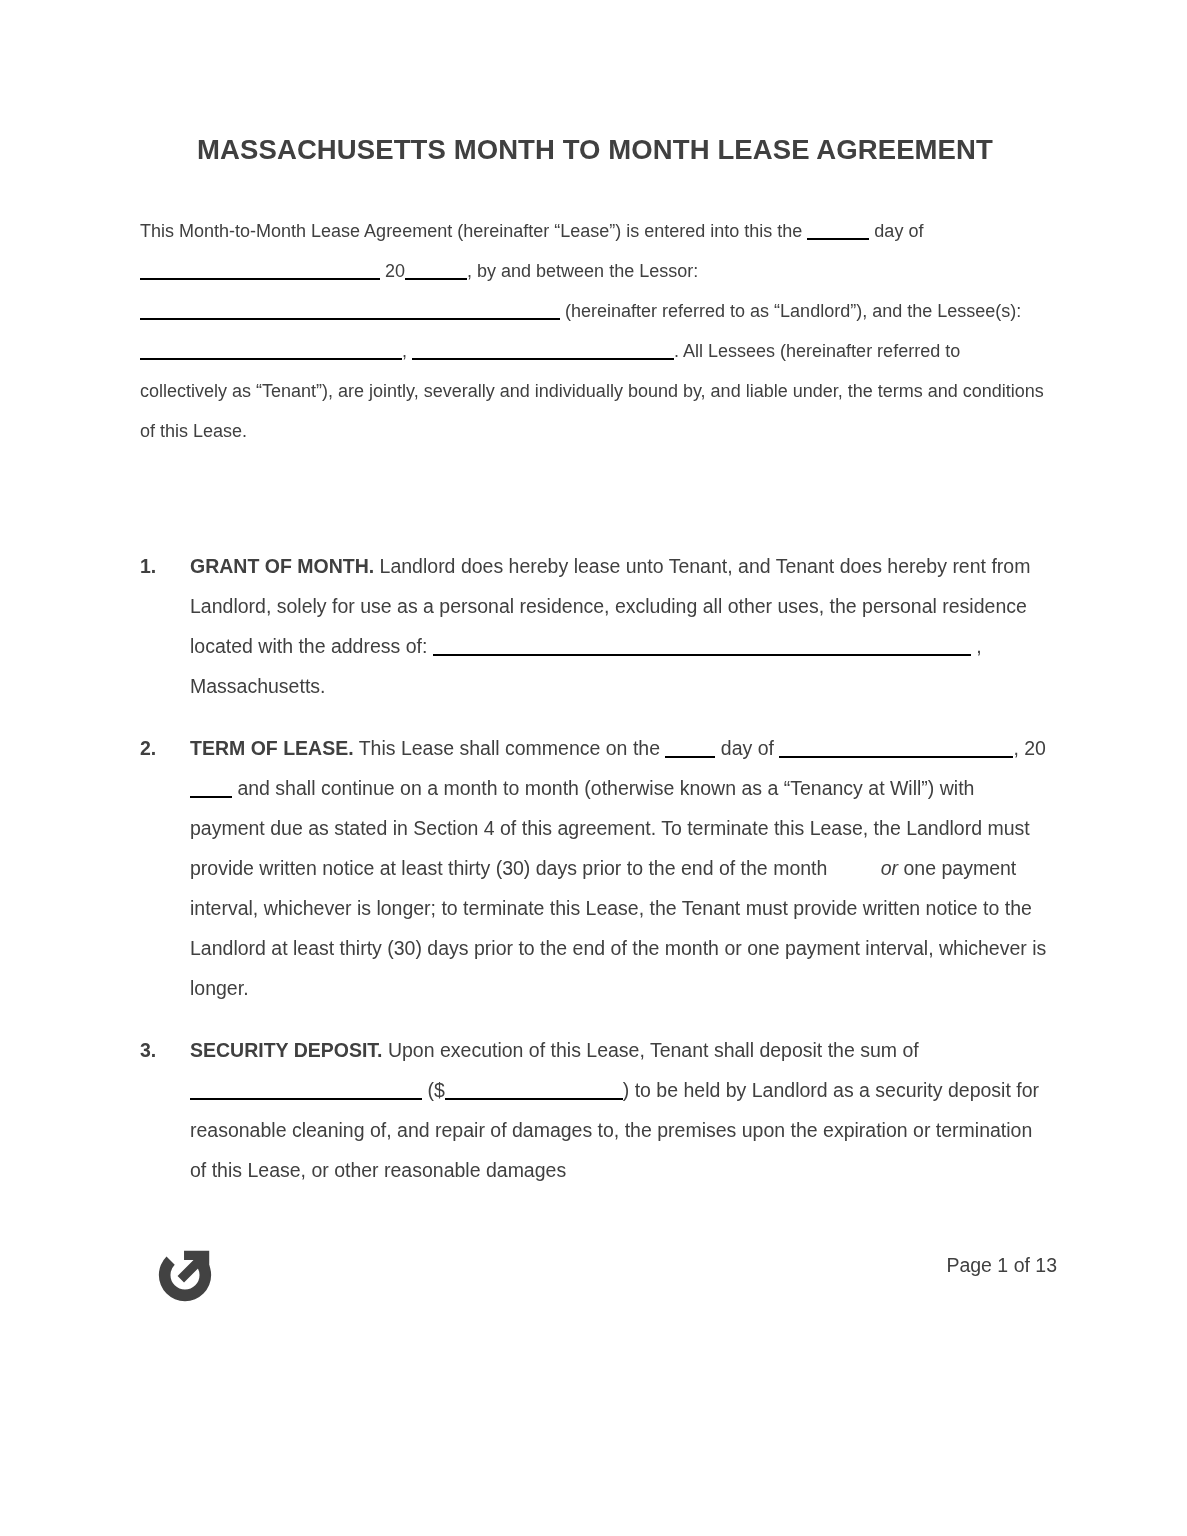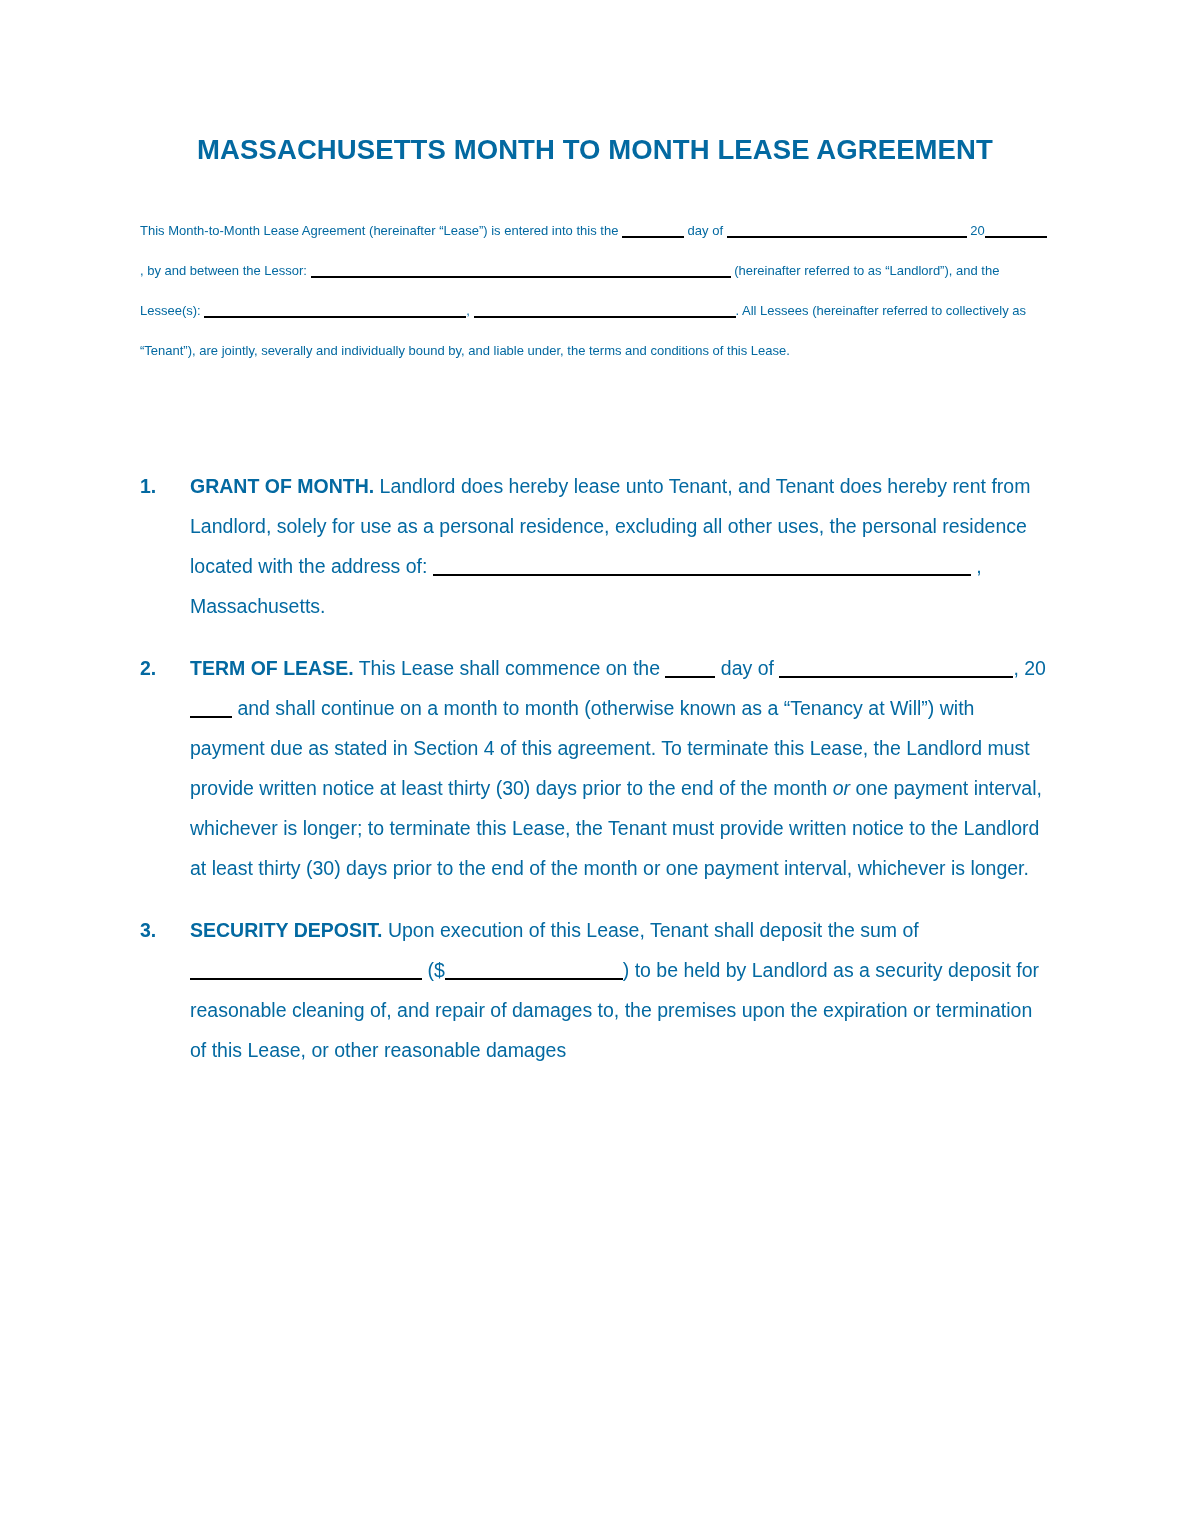--- a/index.html
+++ b/index.html
@@ -6,41 +6,41 @@
     margin: 0;
     padding: 0;
     background: #ffffff;
   }
   .page {
     position: relative;
     width: 1187px;
     height: 1336px;
     background: #ffffff;
     font-family: "Liberation Sans", sans-serif;
-    color: #0369a1;
+    color: #404040;
     overflow: hidden;
   }
   .content {
     position: absolute;
     left: 140px;
     top: 0;
     width: 910px;
   }
   .doc-title {
     font-size: 27.5px;
     font-weight: bold;
     letter-spacing: 0.1px;
     text-align: center;
     margin: 0;
     padding-top: 133px;
     line-height: 1.2;
     white-space: nowrap;
   }
   .para {
-    font-size: 13px;
+    font-size: 18px;
     line-height: 40px;
     text-align: left;
     margin: 0;
   }
   .para.first { margin-top: 45px; }
   .para.second { margin-top: 22px; }
 
   .sections {
     margin-top: 95px;
   }
@@ -55,21 +55,21 @@
     position: absolute;
     left: 0;
     top: 0;
     font-weight: bold;
     font-size: 19.5px;
   }
   .section .heading {
     font-weight: bold;
   }
   .section .body { display: inline; }
-  .ital { font-style: italic; }
+  .ital { font-style: italic; margin-left: 48px; }
 
   
   .blank {
     display: inline-block;
     border-bottom: 2px solid #000;
     vertical-align: -3px;
     height: 17px;
   }
   .b-day      { width: 62px; }
   .b-month    { width: 240px; }
@@ -130,14 +130,23 @@
       </div>
 
       <div class="section">
         <span class="num">3.</span>
         <span class="body"><span class="heading">SECURITY DEPOSIT.</span><span> Upon execution of this Lease, Tenant shall deposit the sum of </span><span class="blank b-sum"></span><span> ($</span><span class="blank b-amount"></span><span>) to be held by Landlord as a security deposit for reasonable cleaning of, and repair of damages to, the premises upon the expiration or termination of this Lease, or other reasonable damages</span></span>
       </div>
 
     </div>
   </div>
 
+  <div class="footer">
+    <span class="logo">
+      <svg viewBox="0 0 64 64" width="62" height="62" aria-hidden="true">
+        <path d="M32 5 A27 27 0 1 0 59 32 L59 32 L47 32 A15 15 0 1 1 32 17 Z" fill="#424242" transform="rotate(-45 32 32)"></path>
+        <path d="M31 7 L57 7 L57 33 L47.5 33 L47.5 23.2 L31 39.7 L24.3 33 L40.8 16.5 L31 16.5 Z" fill="#424242"></path>
+      </svg>
+    </span>
+    <span class="page-number">Page 1 of 13</span>
+  </div>
 
 </div>
 
 </body></html>

